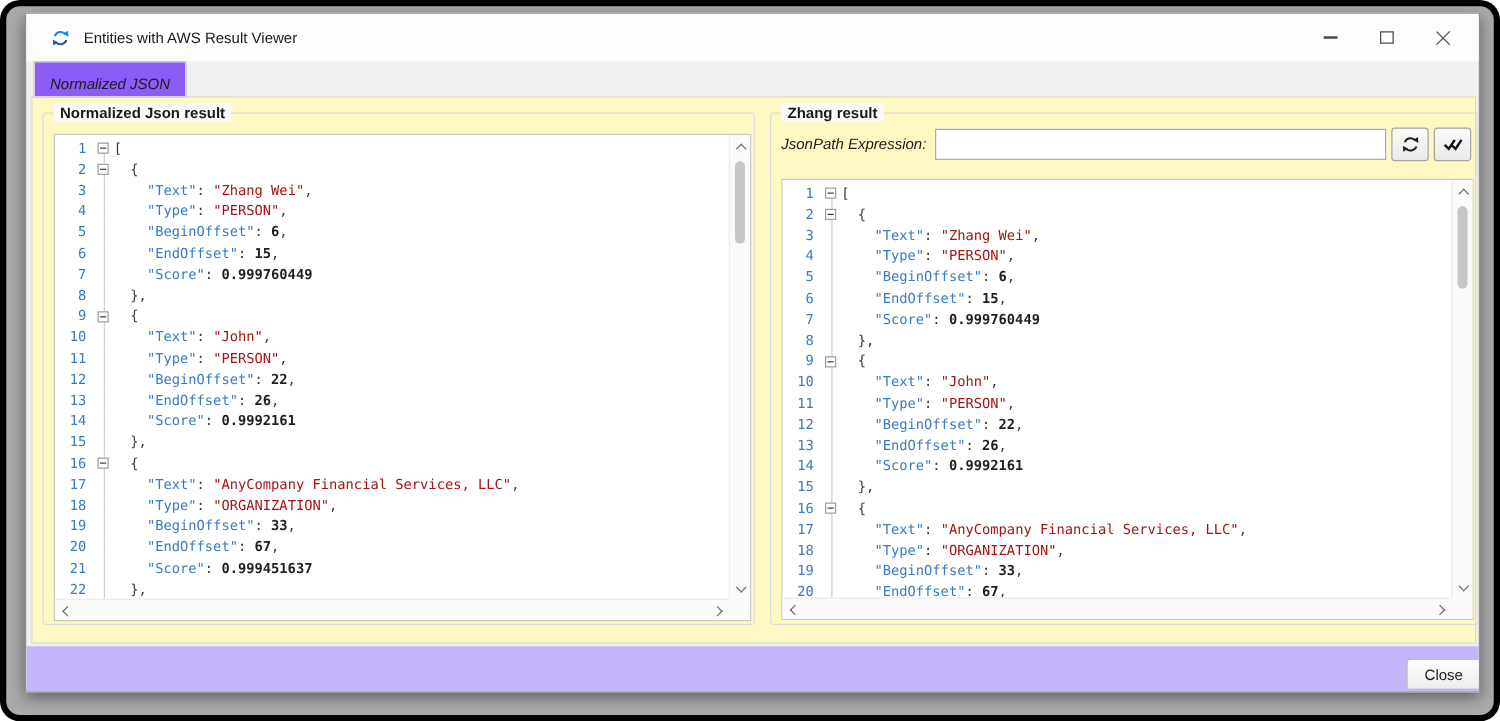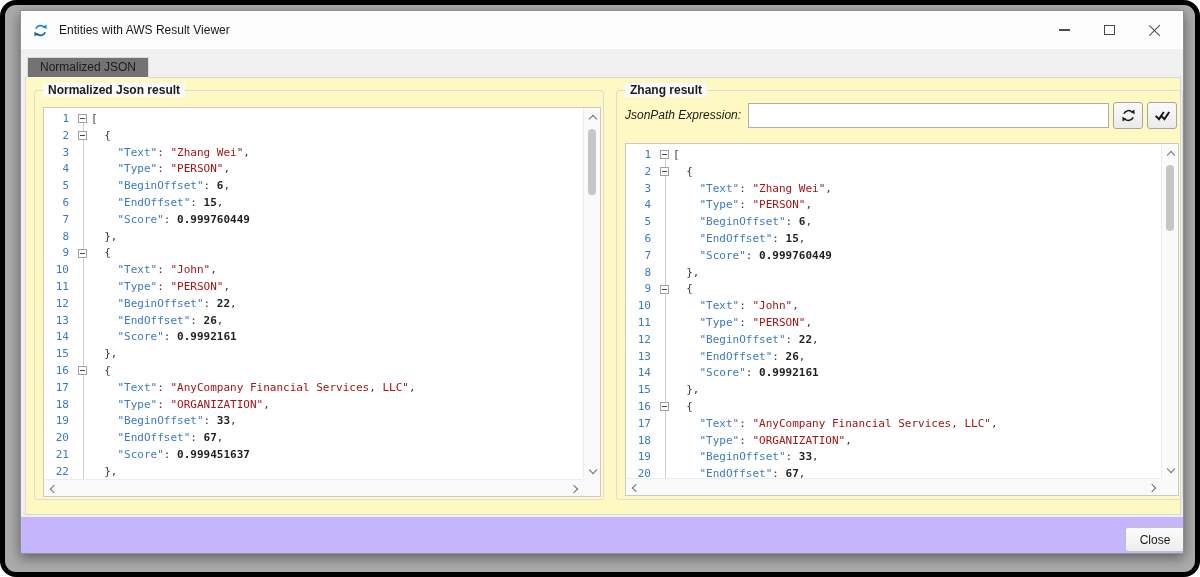--- a/index.html
+++ b/index.html
@@ -3,36 +3,36 @@
 <meta charset="utf-8">
 <style>
   html,body{margin:0;padding:0;background:#ffffff;}
   *{box-sizing:border-box;}
   .frame{position:relative;width:1200px;height:577px;background:#000;border-radius:16px;overflow:hidden;
          font-family:"Liberation Sans",sans-serif;}
   .backdrop{position:absolute;left:5px;top:5px;right:5px;bottom:5px;border-radius:11px;background:#ababab;}
   .window{position:absolute;left:15px;top:5px;width:1164px;height:544px;background:#f0f0f0;
           border:1px solid #909090;box-shadow:0 4px 12px rgba(0,0,0,.45);overflow:hidden;}
   
-  .titlebar{position:absolute;left:0;top:0;right:0;height:38px;background:#fdfdfd;display:flex;align-items:center;padding-left:11px;}
+  .titlebar{position:absolute;left:0;top:0;right:0;height:38px;background:#fdfdfd;display:flex;align-items:center;padding-left:19px;}
   .app-icon{width:17px;height:17px;flex:none;display:flex;align-items:center;justify-content:center;}
   .title{margin-left:10px;font-size:12px;color:#1a1a1a;}
   .win-controls{margin-left:auto;display:flex;align-items:center;height:100%;padding-right:6px;}
   .win-btn{width:45px;height:100%;display:flex;align-items:center;justify-content:center;cursor:default;}
   .glyph-min{width:11px;height:1.4px;background:#4a4a4a;display:block;}
   .glyph-max{width:11px;height:10px;border:1.4px solid #4a4a4a;display:block;}
   .glyph-close{position:relative;width:12px;height:12px;display:block;}
   .glyph-close::before,.glyph-close::after{content:"";position:absolute;left:5.3px;top:-1.5px;width:1.4px;height:15px;background:#4a4a4a;}
   .glyph-close::before{transform:rotate(45deg);}
   .glyph-close::after{transform:rotate(-45deg);}
   
   .tabstrip{position:absolute;left:0;top:38px;right:0;height:28px;display:flex;align-items:flex-end;padding-left:6px;}
   .tab{padding:4px 12px 3px 12px;font-size:12px;color:#1b1b1b;background:#eaeaea;border:1px solid #cfcfcf;
        margin-right:-1px;position:relative;z-index:1;}
-  .tab.active{background:#737373;border-color:#d9d9d9;border-bottom:1px solid #fafafa;z-index:3;padding-top:2px;margin-bottom:-1px;}
+  .tab.active{background:#8b5cf6;border-color:#d9d9d9;border-bottom:1px solid #fafafa;z-index:3;padding-top:10px;margin-bottom:-1px;font-style:italic;}
   
   .tabpage{position:absolute;left:4px;top:66px;width:1156px;height:438px;background:#fef9c3;border:1px solid #d9d9d9;z-index:2;}
   
   .groupbox{position:absolute;border:1px solid #dcdcdc;border-radius:3px;}
   .gb-left{left:8px;top:12px;width:570px;height:410px;}
   .gb-right{left:590px;top:12px;width:567px;height:410px;}
   .gb-label{position:absolute;left:8px;top:-8px;background:#fafafa;padding:0 5px;font-size:12px;font-weight:bold;color:#1a1a1a;}
   
   .jsonpath-row{position:absolute;left:8px;right:5px;top:10px;height:28px;display:flex;align-items:center;}
   .jsonpath-row label{font-size:12px;color:#1a1a1a;flex:none;margin-right:7px;font-style:italic;}

